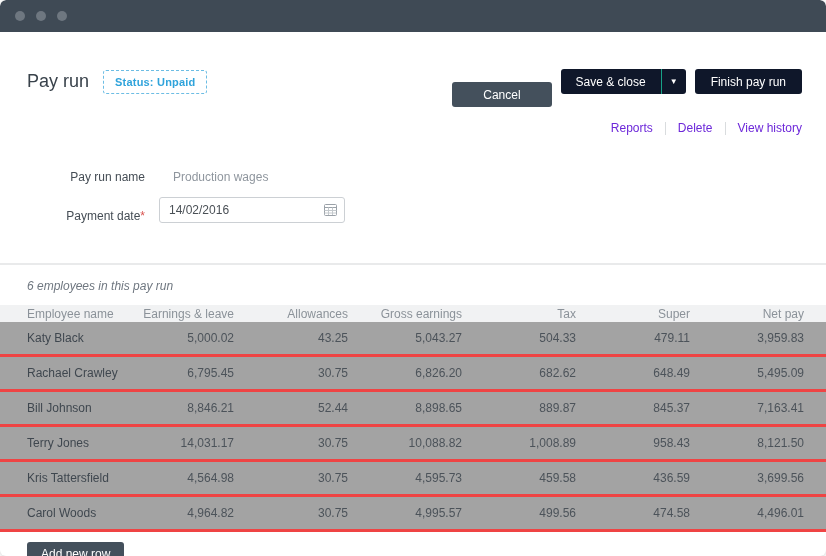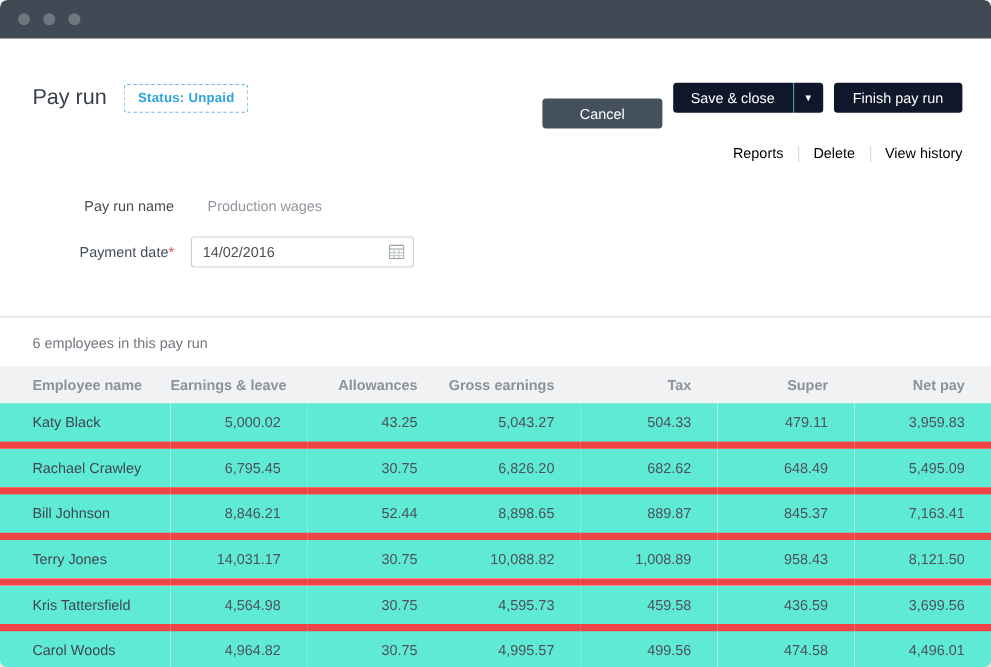--- a/index.html
+++ b/index.html
@@ -25,44 +25,44 @@
   .btn-green{background:#0f172a;}
   .split{display:flex;}
   .split .main{padding:0 15px;border-radius:3px 0 0 3px;}
   .split .caret{width:25px;border-radius:0 3px 3px 0;border-left:1px solid #17a habit;}
   .split .caret{width:25px;border-radius:0 3px 3px 0;border-left:1px solid #17a287;font-size:8px;padding:0;}
   .btn-finish{padding:0 16px;}
 
   
   .links-row{display:flex;justify-content:flex-end;align-items:center;gap:12px;
              padding:14px 24px 0 0;font-size:12px;color:#3e4852;}
-  .links-row a{cursor:pointer;text-decoration:none;color:#000000;}
+  .links-row a{cursor:pointer;text-decoration:none;color:#6d28d9;}
   .sep{width:1px;height:13px;background:#d9dcde;}
 
   
   .form{padding-top:25px;}
-  .form-row{display:flex;align-items:center;margin-bottom:13px;min-height:24px;}
+  .form-row{display:flex;align-items:flex-end;margin-bottom:13px;min-height:24px;}
   .form-label{width:145px;text-align:right;font-size:12px;color:#454d55;}
   .req{color:#d9534f;}
   .form-value{margin-left:28px;font-size:12px;color:#8f969e;}
   .date-wrap{margin-left:14px;position:relative;display:inline-flex;align-items:center;}
   input.date{width:145px;height:24px;border:1px solid #ccd0d4;border-radius:3px;
              padding:0 30px 0 9px;font-size:12px;color:#4a5056;font-family:inherit;outline:none;background:#fff;}
   .cal{position:absolute;right:8px;top:6px;line-height:0;}
 
   .divider{border-top:2px solid #e9eaeb;margin-top:40px;}
 
-  .summary{font-size:12px;color:#6f7780;padding:14px 0 12px 27px;}
+  .summary{font-size:12px;color:#6f7780;padding:14px 0 12px 27px;font-style:italic;}
 
   
   table{width:100%;border-collapse:collapse;table-layout:fixed;font-size:12px;}
-  th{background:#f1f2f3;color:#8b9299;font-weight:700;height:31px;}
+  th{background:#f1f2f3;color:#8b9299;font-weight:400;height:17px;}
   th,td{text-align:right;padding:0 22px 0 0;white-space:nowrap;overflow:hidden;}
   th:first-child,td:first-child{text-align:left;padding:0 0 0 27px;}
-  td{height:32px;color:#4c535a;border-bottom:6px solid #ef4444;background:#5eead4;}
+  td{height:32px;color:#4c535a;border-bottom:3px solid #ef4444;background:#a3a3a3;}
   td:first-child{color:#3f474f;}
   tbody tr{cursor:pointer;}
 
   .add-row{margin:10px 0 0 27px;padding:12px 14px;height:24px;}
 </style>
 </head>
 <body>
 
 <div class="card">
 

